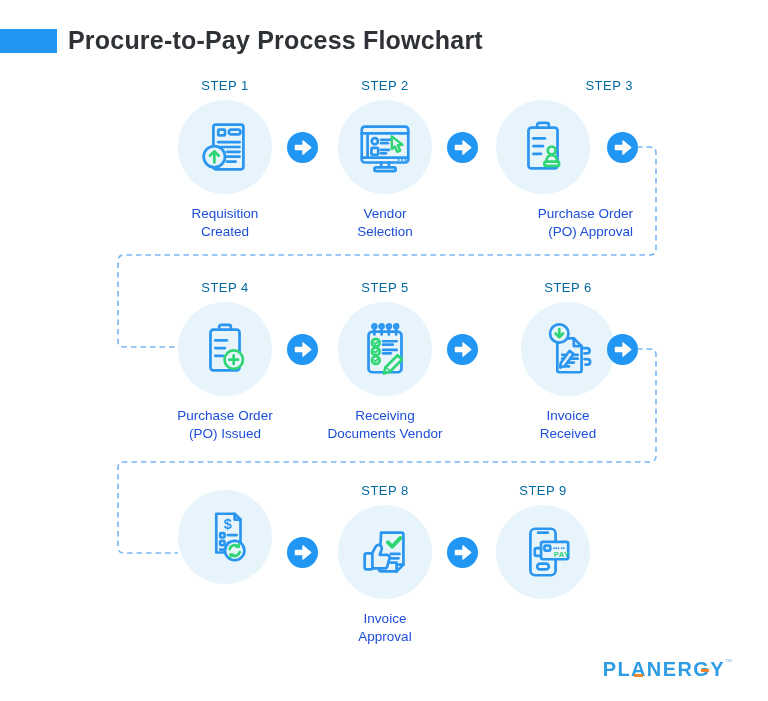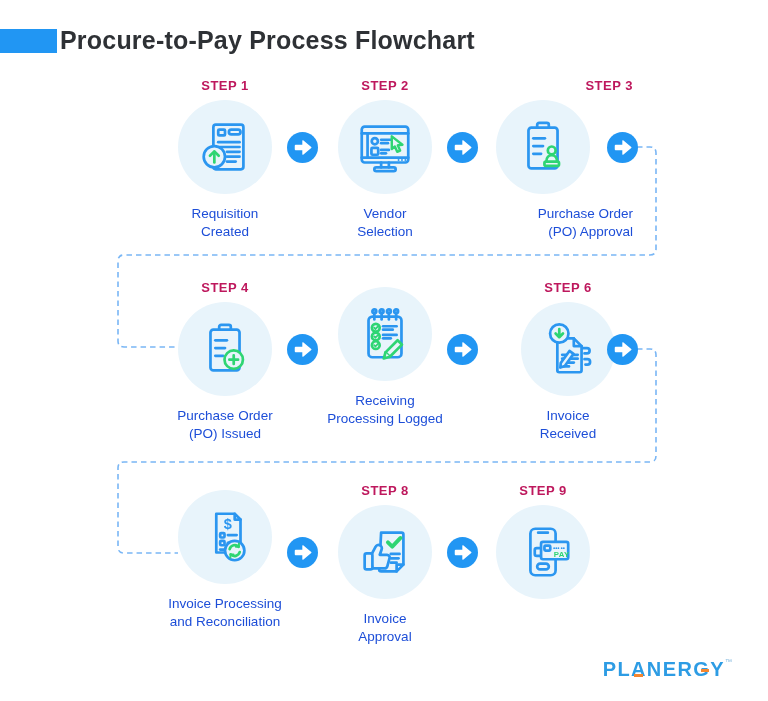--- a/index.html
+++ b/index.html
@@ -1,22 +1,22 @@
 <!DOCTYPE html>
 <html><head>
 <meta charset="utf-8">
 <style>
   html,body{margin:0;padding:0;background:#fff;}
   .canvas{position:relative;width:768px;height:701px;background:#ffffff;overflow:hidden;
           font-family:"Liberation Sans",sans-serif;}
   .accent-bar{position:absolute;left:0;top:29px;width:57px;height:24px;background:#2196f3;}
-  .title{position:absolute;left:60px;top:26px;font-size:25px;font-weight:700;color:#2e3135;letter-spacing:.2px;}
+  .title{position:absolute;left:68px;top:26px;font-size:25px;font-weight:700;color:#2e3135;letter-spacing:.2px;}
   .connector-svg{position:absolute;left:0;top:0;pointer-events:none;}
   .step{position:absolute;width:180px;text-align:center;}
-  .step-label{font-size:13px;font-weight:700;color:#be185d;letter-spacing:.5px;line-height:15px;}
+  .step-label{font-size:13px;font-weight:400;color:#0369a1;letter-spacing:.5px;line-height:15px;}
   .circle{width:94px;height:94px;border-radius:50%;background:#e8f4fb;margin:7px auto 0;
           display:flex;align-items:center;justify-content:center;}
   .icon{width:62px;height:62px;display:block;}
   .caption{margin-top:11px;font-size:13.5px;font-weight:500;color:#1d4ed8;line-height:1.3;white-space:pre-line;}
   .arrow{position:absolute;width:31px;height:31px;}
   .logo{position:absolute;top:658px;right:36px;font-size:20px;font-weight:700;color:#2d9ce4;letter-spacing:1.4px;}
   .logo .lt{position:relative;display:inline-block;}
   .logo .lt.a::after{content:"";position:absolute;left:16%;bottom:4px;width:62%;height:3px;background:#f5862e;}
   .logo .lt.g::after{content:"";position:absolute;right:6%;top:47%;width:48%;height:3.5px;background:#f5862e;}
   .logo .tm{font-size:7px;vertical-align:top;letter-spacing:0;color:#7fb6dd;font-weight:400;}
@@ -107,20 +107,21 @@
               <line x1="22" y1="31" x2="32" y2="31"></line>
               <line x1="22" y1="39" x2="30" y2="39"></line>
               <circle cx="41" cy="43" r="9.5" stroke="#2ed573" fill="#e8f4fb"></circle>
               <path d="M41 38.5 v9 M36.5 43 h9" stroke="#2ed573"></path>
             </svg></span>
     </div>
     <div class="caption">Purchase Order
 (PO) Issued</div>
   </div>
       <div class="step" style="left: 295px; top: 280px;">
+    <div class="step-label">STEP 5</div>
     <div class="circle">
       <span class="icon"><svg width="62" height="62" viewBox="0 0 64 64" fill="none" stroke="#2b96f0" stroke-width="2.8" stroke-linecap="round" stroke-linejoin="round">
               <rect x="15" y="14" width="34" height="42" rx="4"></rect>
               <line x1="21" y1="17" x2="21" y2="10"></line>
               <circle cx="21" cy="8.5" r="2"></circle>
               <line x1="28.5" y1="17" x2="28.5" y2="10"></line>
               <circle cx="28.5" cy="8.5" r="2"></circle>
               <line x1="36" y1="17" x2="36" y2="10"></line>
               <circle cx="36" cy="8.5" r="2"></circle>
               <line x1="43.5" y1="17" x2="43.5" y2="10"></line>
@@ -133,21 +134,21 @@
               <path d="M20.8 43.5 l1.3 1.4 2.6-2.8" stroke="#2ed573" stroke-width="1.8"></path>
               <line x1="30" y1="24" x2="44" y2="24"></line>
               <line x1="30" y1="27.5" x2="40" y2="27.5"></line>
               <line x1="30" y1="33" x2="44" y2="33"></line>
               <line x1="30" y1="36.5" x2="38" y2="36.5"></line>
               <path d="M32.5 51 L45 38.5 l4.5 4.5 L37 55.5 Z" stroke="#2ed573" fill="#e8f4fb"></path>
               <path d="M32.5 51 l-1.8 6.3 6.3-1.8" stroke="#2ed573" fill="#e8f4fb"></path>
             </svg></span>
     </div>
     <div class="caption">Receiving
-Processing Logged</div>
+Documents Vendor</div>
   </div>
       <div class="step" style="left: 478px; top: 280px;">
     <div class="step-label">STEP 6</div>
     <div class="circle">
       <span class="icon"><svg width="62" height="62" viewBox="0 0 64 64" fill="none" stroke="#2b96f0" stroke-width="2.8" stroke-linecap="round" stroke-linejoin="round">
               <path d="M21 21 h17 l8 8 v25 a2 2 0 0 1 -2 2 h-21 a2 2 0 0 1 -2 -2 Z"></path>
               <path d="M38 21 v8 h8"></path>
               <line x1="26" y1="38" x2="42" y2="38"></line>
               <line x1="26" y1="42" x2="42" y2="42"></line>
               <line x1="26" y1="46" x2="38" y2="46"></line>
@@ -173,22 +174,20 @@
               <rect x="27" y="36" width="4.5" height="4.5" rx="1"></rect>
               <line x1="35" y1="38" x2="44" y2="38"></line>
               <line x1="27" y1="45" x2="35" y2="45"></line>
               <circle cx="42" cy="46" r="10" fill="#e8f4fb"></circle>
               <path d="M36.8 44.5 a5.5 5.5 0 0 1 9.3-2.4" stroke="#2ed573"></path>
               <path d="M46.4 38.8 v3.2 h-3.2" stroke="#2ed573" stroke-width="2"></path>
               <path d="M47.2 47.5 a5.5 5.5 0 0 1 -9.3 2.4" stroke="#2ed573"></path>
               <path d="M37.6 53.2 v-3.2 h3.2" stroke="#2ed573" stroke-width="2"></path>
             </svg></span>
     </div>
-    <div class="caption">Invoice Processing
-and Reconciliation</div>
   </div>
       <div class="step" style="left: 295px; top: 483px;">
     <div class="step-label">STEP 8</div>
     <div class="circle">
       <span class="icon"><svg width="62" height="62" viewBox="0 0 64 64" fill="none" stroke="#2b96f0" stroke-width="2.8" stroke-linecap="round" stroke-linejoin="round">
               <path d="M28 12 h21 a2 2 0 0 1 2 2 v31 l-7 7 h-16 a2 2 0 0 1 -2 -2 Z"></path>
               <path d="M44 52 v-7 h7"></path>
               <line x1="38" y1="34" x2="47" y2="34"></line>
               <line x1="38" y1="38.5" x2="46" y2="38.5"></line>
               <line x1="38" y1="43" x2="44" y2="43"></line>

